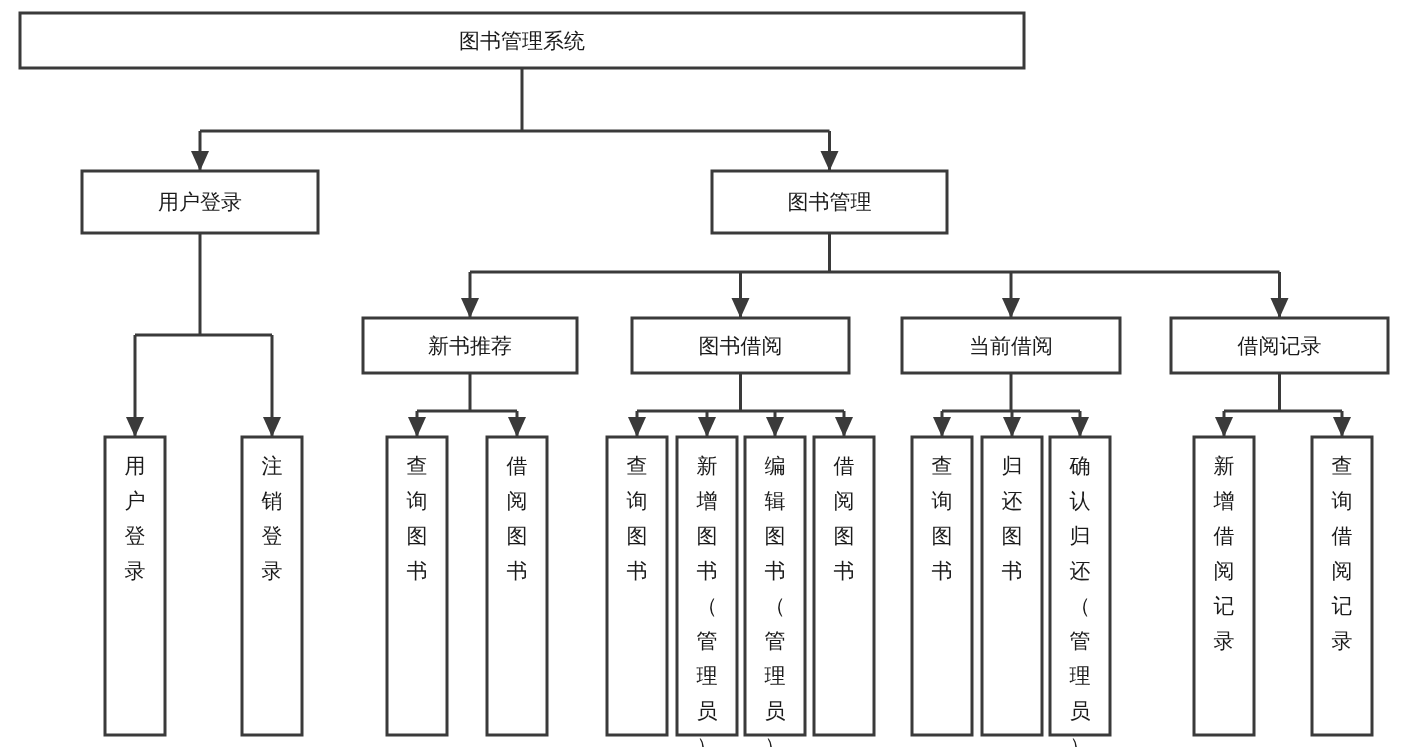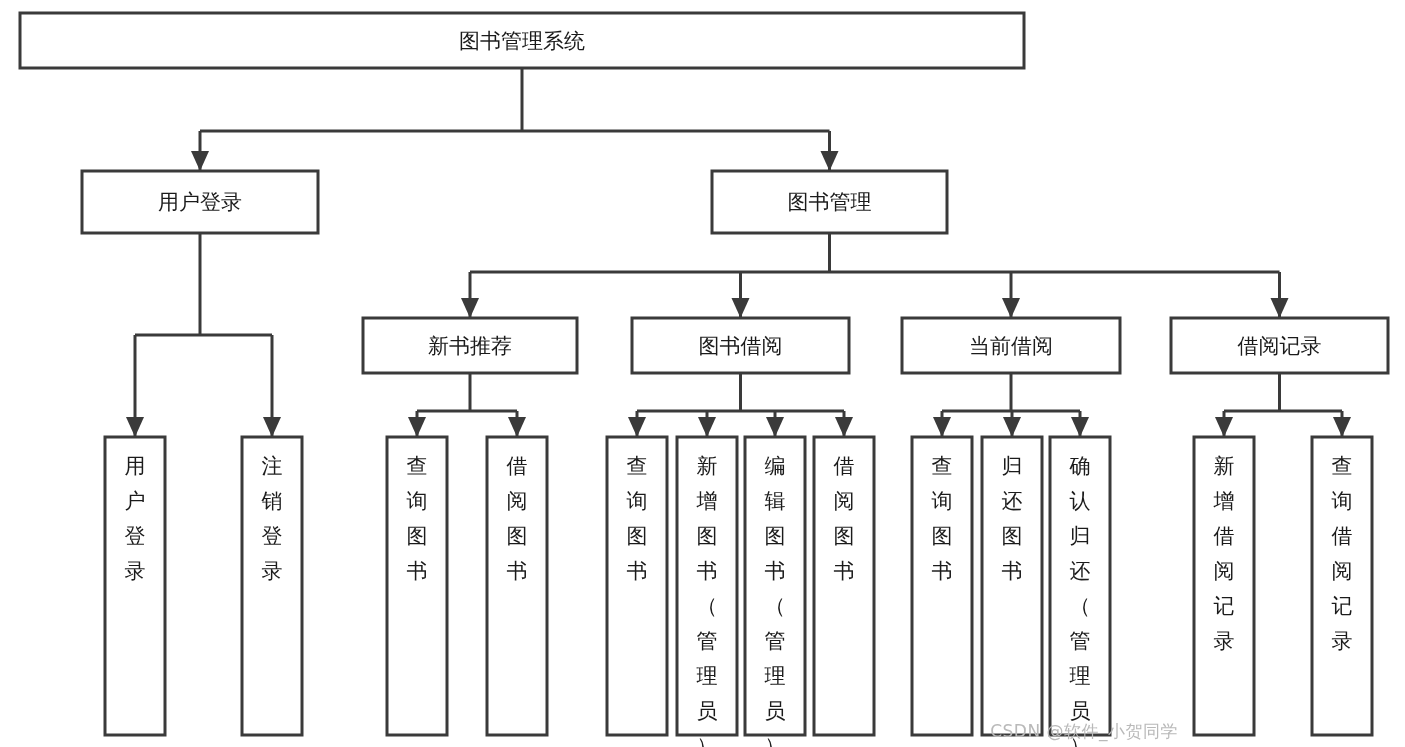--- a/index.html
+++ b/index.html
@@ -203,14 +203,13 @@
         <g>
           <rect x="1194" y="437" width="60" height="298" class="node-box"></rect>
           <text x="1224" y="473" class="node-label-v"><tspan x="1224" dy="0">新</tspan><tspan x="1224" dy="35">增</tspan><tspan x="1224" dy="35">借</tspan><tspan x="1224" dy="35">阅</tspan><tspan x="1224" dy="35">记</tspan><tspan x="1224" dy="35">录</tspan></text>
         </g>
         <g>
           <rect x="1312" y="437" width="60" height="298" class="node-box"></rect>
           <text x="1342" y="473" class="node-label-v"><tspan x="1342" dy="0">查</tspan><tspan x="1342" dy="35">询</tspan><tspan x="1342" dy="35">借</tspan><tspan x="1342" dy="35">阅</tspan><tspan x="1342" dy="35">记</tspan><tspan x="1342" dy="35">录</tspan></text>
         </g>
       </g>
   </svg>
-  <div class="watermark-text">CSDN @软件_小贺同学</div>
 </div>
 
 </body></html>

